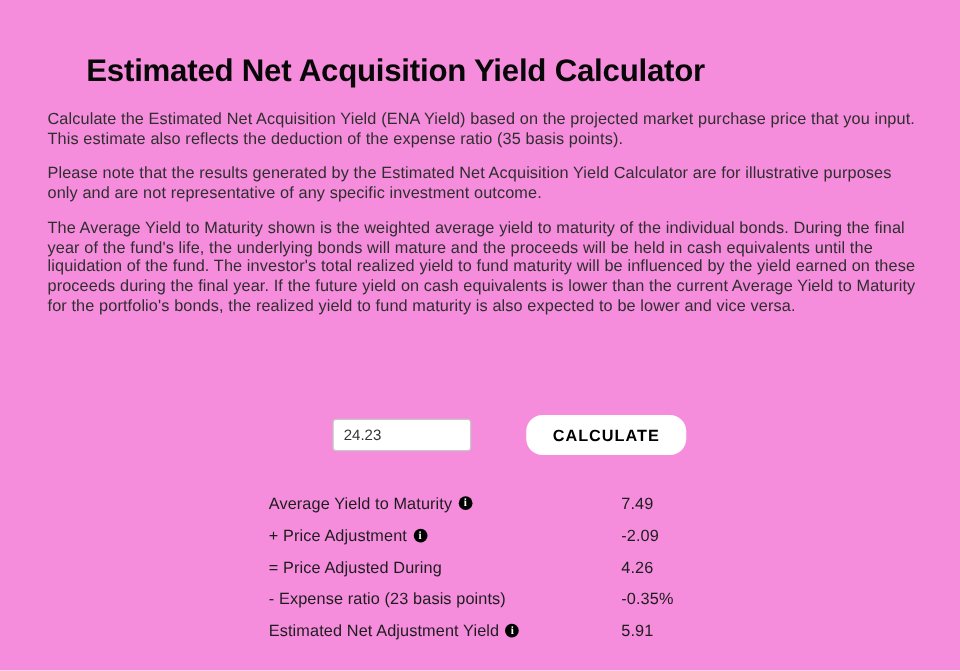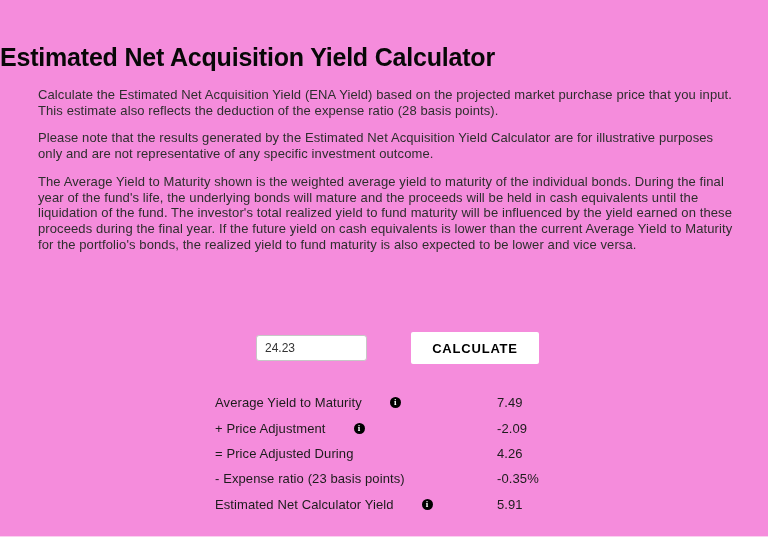--- a/index.html
+++ b/index.html
@@ -12,42 +12,42 @@
     position: relative;
     overflow: hidden;
     background: #F58CDC;
     font-family: "Liberation Sans", sans-serif;
   }
   .page-title {
     position: absolute;
     top: 26px;
     left: 0;
     width: 633px;
-    text-align: left;
+    text-align: center;
     font-size: 25px;
     font-weight: 800;
     color: #080808;
     letter-spacing: -0.2px;
   }
   .paragraphs {
     position: absolute;
     left: 38px;
     top: 87px;
     width: 698px;
     font-size: 13px;
     line-height: 15.7px;
     color: #2e2e2e;
     letter-spacing: 0.1px;
   }
   .paragraphs p {
     margin: 0 0 12px 0;
   }
   .calc-row {
     position: absolute;
-    left: 256px;
+    left: 266px;
     top: 332px;
     display: flex;
     align-items: center;
   }
   .price-input {
     box-sizing: border-box;
     width: 111px;
     height: 26px;
     border: 1px solid #c7c7c7;
     border-radius: 3px;
@@ -58,21 +58,21 @@
     color: #333333;
     outline: none;
   }
   .calculate-button {
     box-sizing: border-box;
     margin-left: 44px;
     width: 128px;
     height: 32px;
     background: #ffffff;
     border: none;
-    border-radius: 2px;
+    border-radius: 13px;
     font-family: "Liberation Sans", sans-serif;
     font-size: 13px;
     font-weight: 800;
     letter-spacing: 0.8px;
     color: #000000;
     cursor: pointer;
   }
   .results {
     position: absolute;
     left: 215px;
@@ -83,21 +83,20 @@
   }
   .result-row {
     display: flex;
     align-items: center;
     height: 25.4px;
   }
   .result-label {
     width: 282px;
     display: flex;
     align-items: center;
-    gap: 23px;
   }
   .info-icon {
     display: inline-block;
     width: 11px;
     height: 11px;
     margin-left: 5px;
     background: #000000;
     color: #ffffff;
     border-radius: 50%;
     font-family: "Liberation Serif", serif;
@@ -118,21 +117,21 @@
     height: 1px;
     background: #fbd0f0;
   }
 </style>
 </head>
 <body>
 
 <h1 class="page-title">Estimated Net Acquisition Yield Calculator</h1>
 
 <div class="paragraphs">
-  <p>Calculate the Estimated Net Acquisition Yield (ENA Yield) based on the projected market purchase price that you input. This estimate also reflects the deduction of the expense ratio (28 basis points).</p>
+  <p>Calculate the Estimated Net Acquisition Yield (ENA Yield) based on the projected market purchase price that you input. This estimate also reflects the deduction of the expense ratio (35 basis points).</p>
   <p>Please note that the results generated by the Estimated Net Acquisition Yield Calculator are for illustrative purposes only and are not representative of any specific investment outcome.</p>
   <p>The Average Yield to Maturity shown is the weighted average yield to maturity of the individual bonds. During the final year of the fund's life, the underlying bonds will mature and the proceeds will be held in cash equivalents until the liquidation of the fund. The investor's total realized yield to fund maturity will be influenced by the yield earned on these proceeds during the final year. If the future yield on cash equivalents is lower than the current Average Yield to Maturity for the portfolio's bonds, the realized yield to fund maturity is also expected to be lower and vice versa.</p>
 </div>
 
 <div class="calc-row">
   <input class="price-input" type="text" value="24.23" style="">
   <button class="calculate-button">CALCULATE</button>
 </div>
 
 <div class="results">
@@ -157,20 +156,20 @@
     <span class="result-value">4.26</span>
   </div>
   <div class="result-row">
     <span class="result-label">
       <span>- Expense ratio (23 basis points)</span>
     </span>
     <span class="result-value">-0.35%</span>
   </div>
   <div class="result-row">
     <span class="result-label">
-      <span>Estimated Net Calculator Yield</span>
+      <span>Estimated Net Adjustment Yield</span>
       <span class="info-icon">i</span>
     </span>
     <span class="result-value">5.91</span>
   </div>
 </div>
 
 <div class="bottom-edge"></div>
 
 </body></html>

